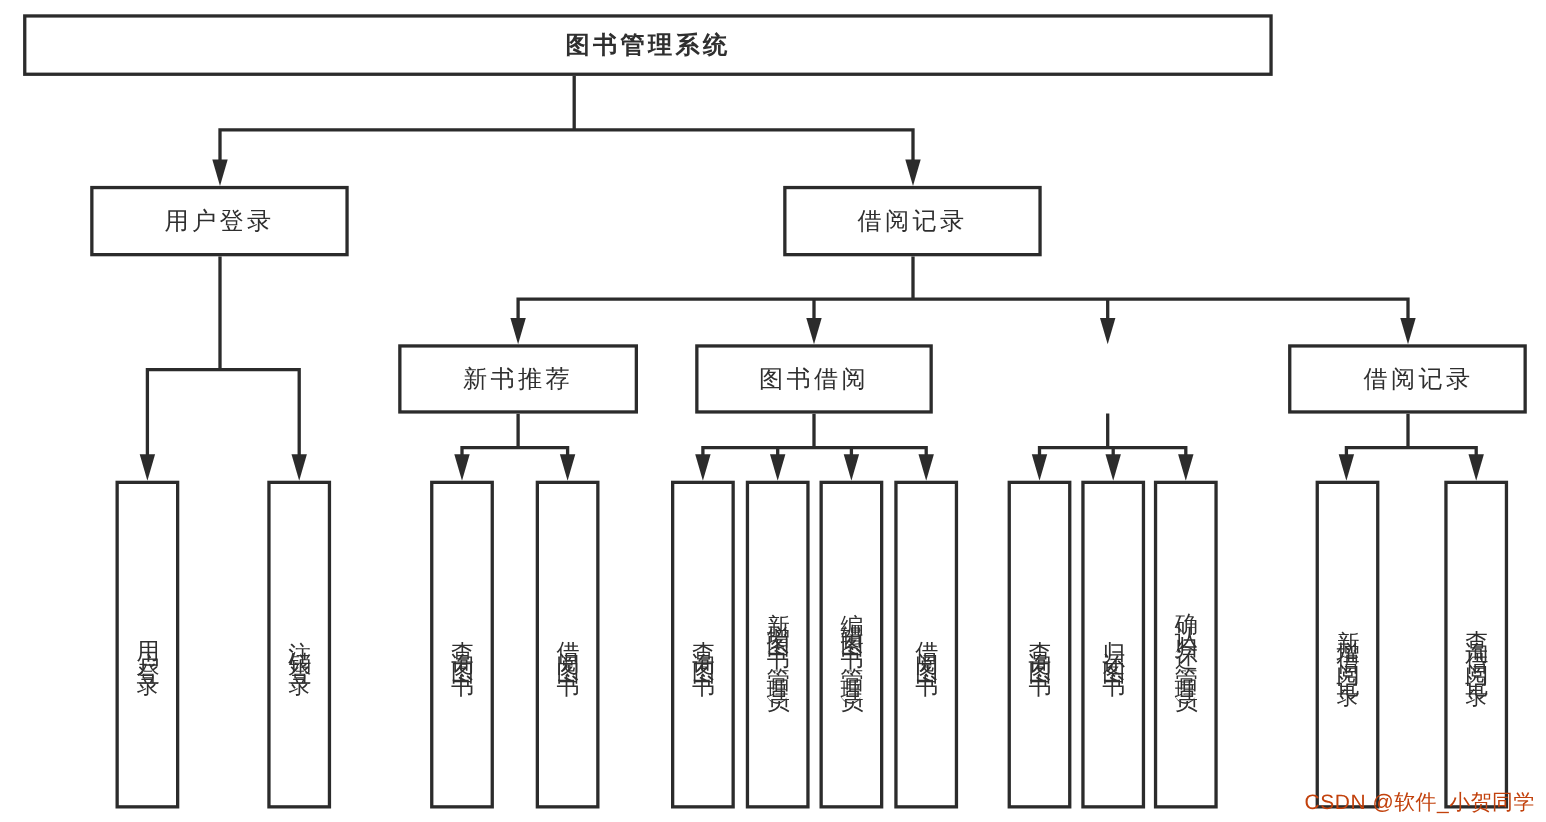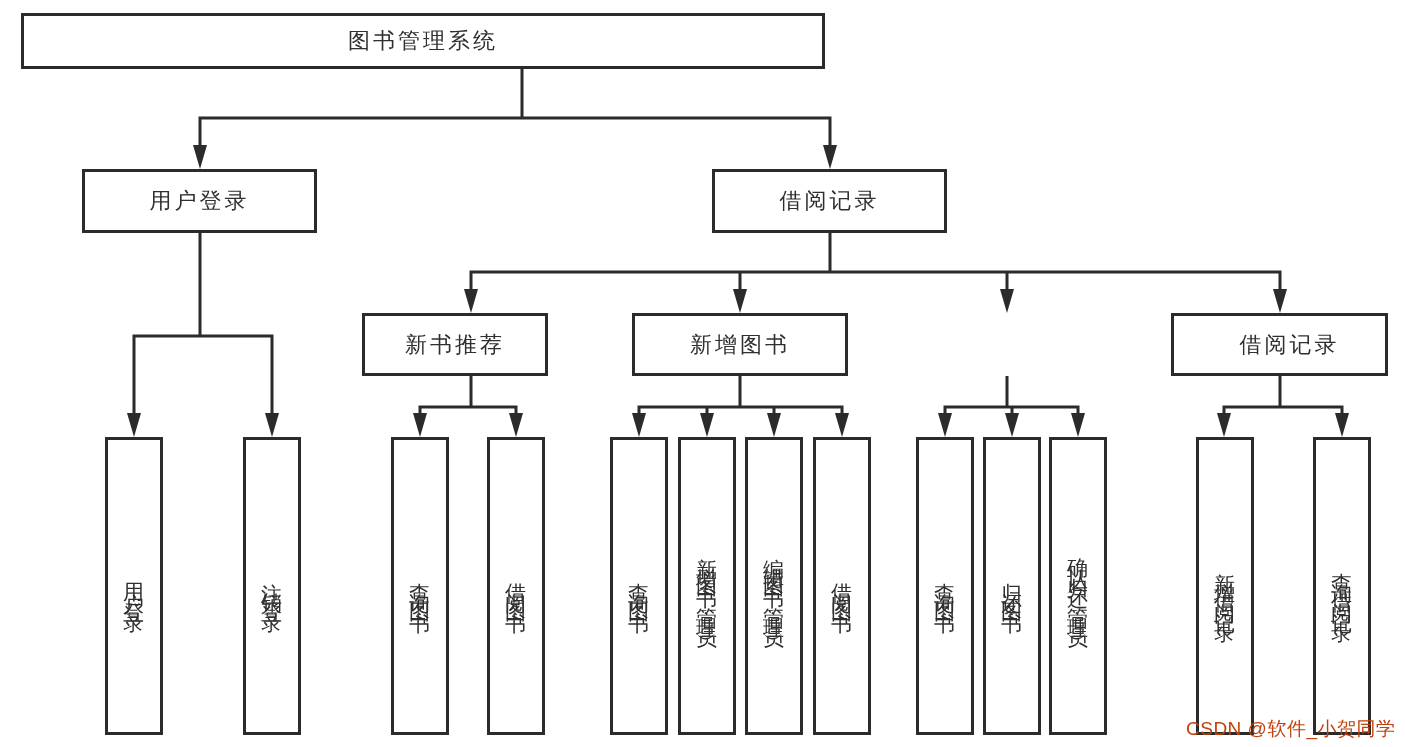--- a/index.html
+++ b/index.html
@@ -81,36 +81,36 @@
       <polygon points="767,413 781,413 774,437"></polygon>
       <polygon points="835,413 849,413 842,437"></polygon>
       <polygon points="938,413 952,413 945,437"></polygon>
       <polygon points="1005,413 1019,413 1012,437"></polygon>
       <polygon points="1071,413 1085,413 1078,437"></polygon>
       <polygon points="1217,413 1231,413 1224,437"></polygon>
       <polygon points="1335,413 1349,413 1342,437"></polygon>
     </g>
   </svg>
 
-  <div class="node h-node" style="left:21px; top:13px; width:804px; height:56px;">
+  <div class="node h-node" style="left:21px; top:13px; width:1136px; height:56px;font-weight:bold;">
     <span>图书管理系统</span>
   </div>
 
   <div class="node h-node" style="left:82px; top:169px; width:235px; height:64px;">
     <span>用户登录</span>
   </div>
   <div class="node h-node" style="left:712px; top:169px; width:235px; height:64px;">
     <span>借阅记录</span>
   </div>
 
-  <div class="node h-node" style="left:362px; top:313px; width:186px; height:63px;">
+  <div class="node h-node" style="left:362px; top:313px; width:218px; height:63px;">
     <span>新书推荐</span>
   </div>
   <div class="node h-node" style="left:632px; top:313px; width:216px; height:63px;">
-    <span>新增图书</span>
+    <span>图书借阅</span>
   </div>
   <div class="node h-node" style="left:1171px; top:313px; width:217px; height:63px;padding-left:20px;">
     <span>借阅记录</span>
   </div>
 
   <div class="node leaf" style="left:105px;">
     <span class="vtext">用户登录</span>
   </div>
   <div class="node leaf" style="left:243px;">
     <span class="vtext">注销登录</span>

